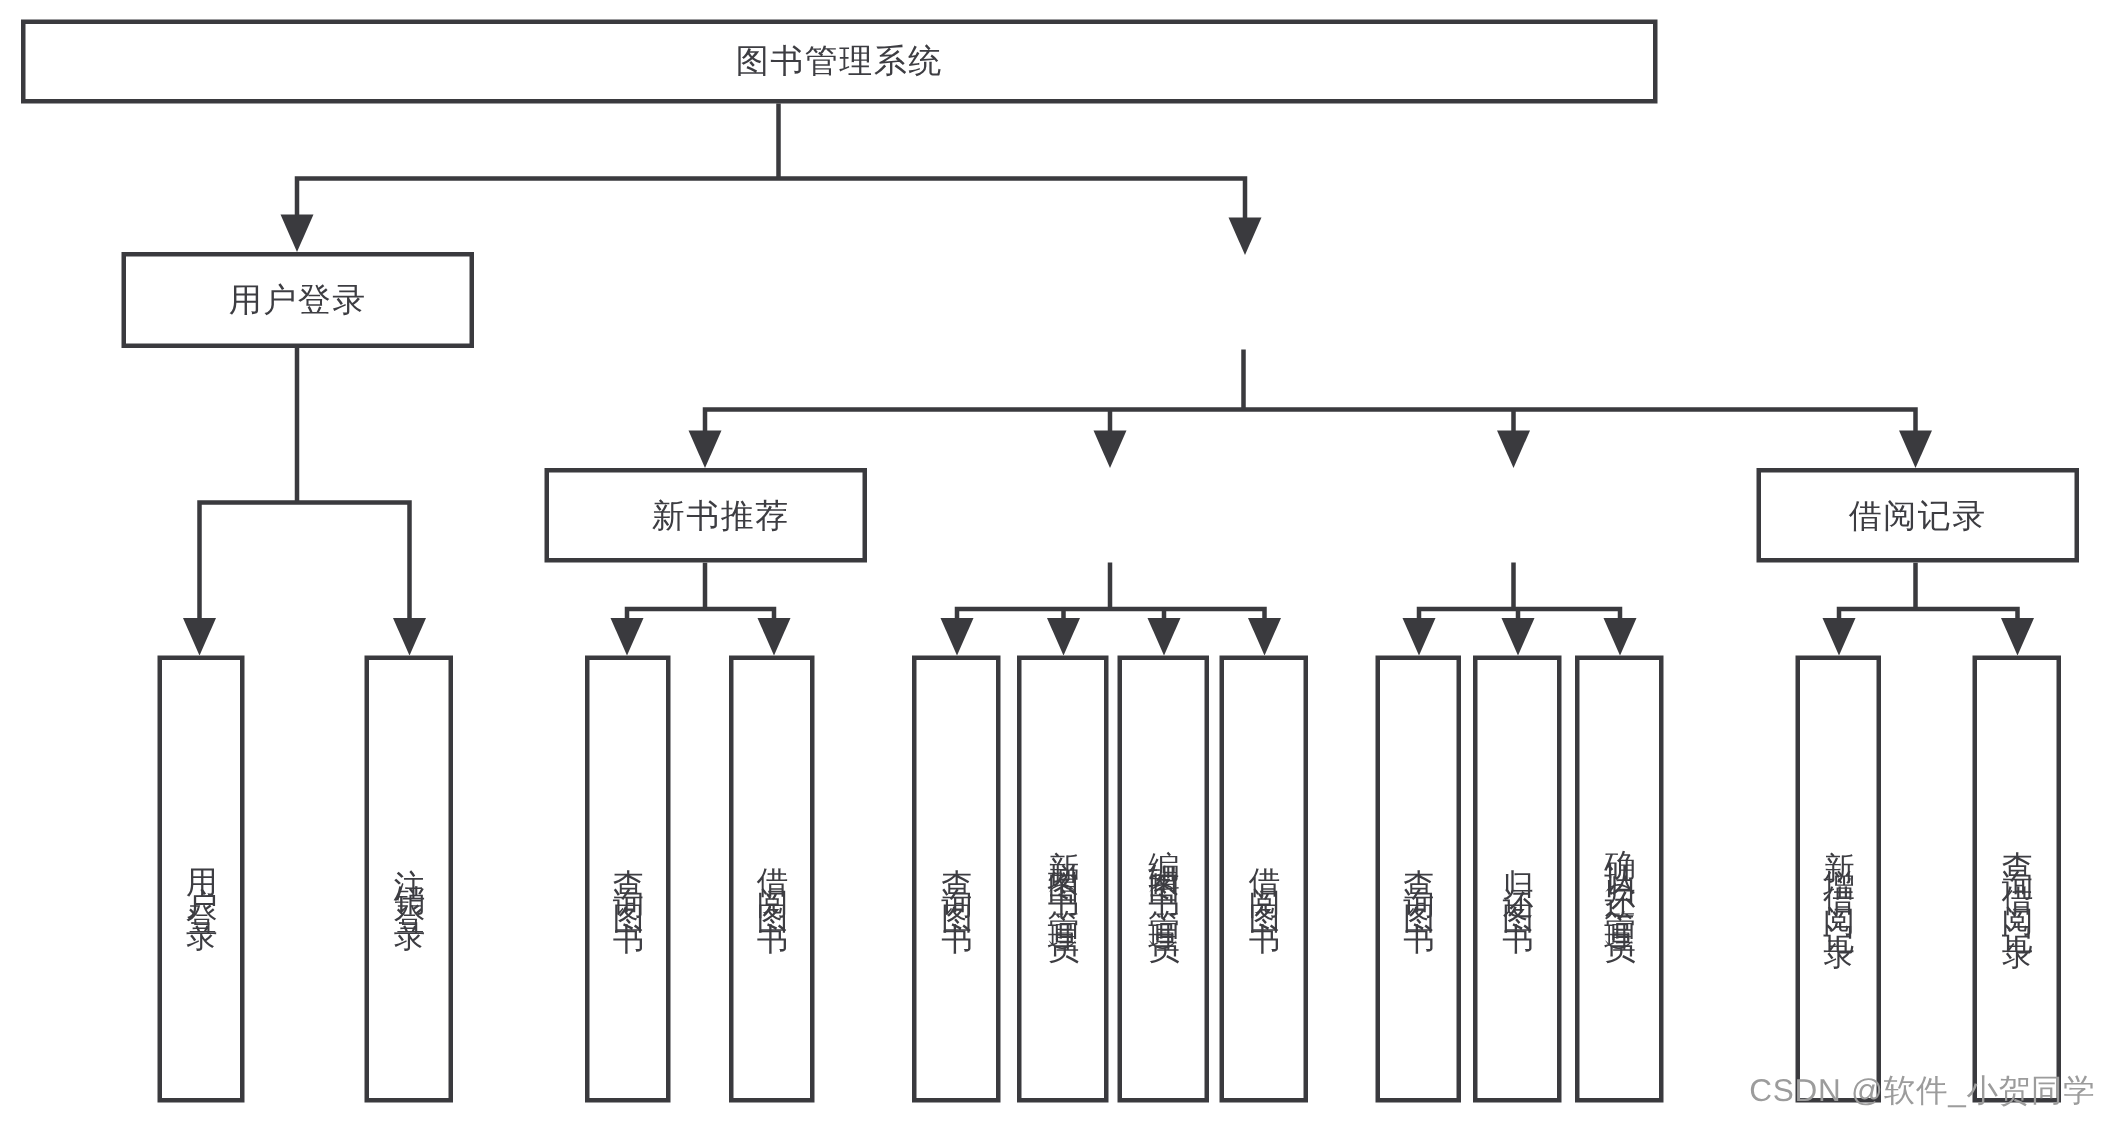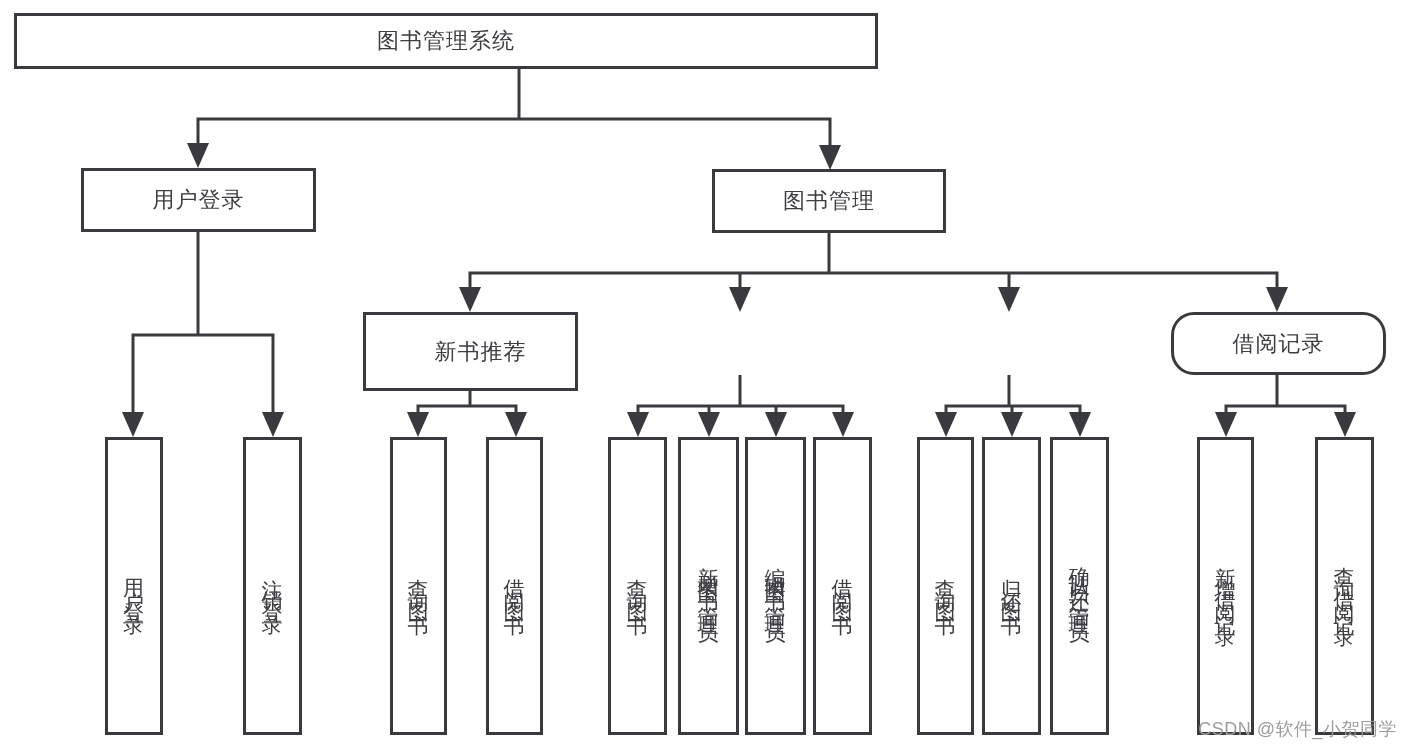--- a/index.html
+++ b/index.html
@@ -34,21 +34,21 @@
     writing-mode:vertical-rl;
     letter-spacing:12px;
     font-size:21px;
     line-height:1;
     white-space:nowrap;
   }
   .v-node.long span{letter-spacing:8px;}
   .watermark{
     position:absolute;
     right:8px;bottom:6px;
-    font-size:18px;
+    font-size:21px;
     color:var(--watermark);
     z-index:3;
     letter-spacing:0.5px;
     margin-top:37px;
   }
 </style>
 </head>
 <body>
 
 <div class="canvas">
@@ -86,35 +86,32 @@
       <polygon points="765,412 787,412 776,437"></polygon>
       <polygon points="832,412 854,412 843,437"></polygon>
       <polygon points="935,412 957,412 946,437"></polygon>
       <polygon points="1001,412 1023,412 1012,437"></polygon>
       <polygon points="1069,412 1091,412 1080,437"></polygon>
       <polygon points="1215,412 1237,412 1226,437"></polygon>
       <polygon points="1334,412 1356,412 1345,437"></polygon>
     </g>
   </svg>
 
-  <div class="node h-node root-node" style="left:14px;top:13px;width:864px;height:56px;">
+  <div class="node h-node root-node" style="left:14px;top:13px;width:1091px;height:56px;">
     <span>图书管理系统</span>
   </div>
 
   <div class="node h-node" style="left:81px;top:168px;width:235px;height:64px;">
     <span>用户登录</span>
   </div>
-  <div class="node h-node" style="left:712px;top:169px;width:234px;height:64px;">
-    <span>图书管理</span>
-  </div>
 
-  <div class="node h-node" style="left:363px;top:312px;width:215px;height:79px;padding-left:20px;">
+  <div class="node h-node" style="left:363px;top:312px;width:215px;height:63px;padding-left:20px;">
     <span>新书推荐</span>
   </div>
-  <div class="node h-node" style="left:1171px;top:312px;width:215px;height:63px;border-radius:23px;">
+  <div class="node h-node" style="left:1171px;top:312px;width:215px;height:63px;">
     <span>借阅记录</span>
   </div>
 
   <div class="node v-node" style="left:105px;top:437px;width:58px;height:298px;">
     <span>用户登录</span>
   </div>
   <div class="node v-node" style="left:243px;top:437px;width:59px;height:298px;">
     <span>注销登录</span>
   </div>
 

